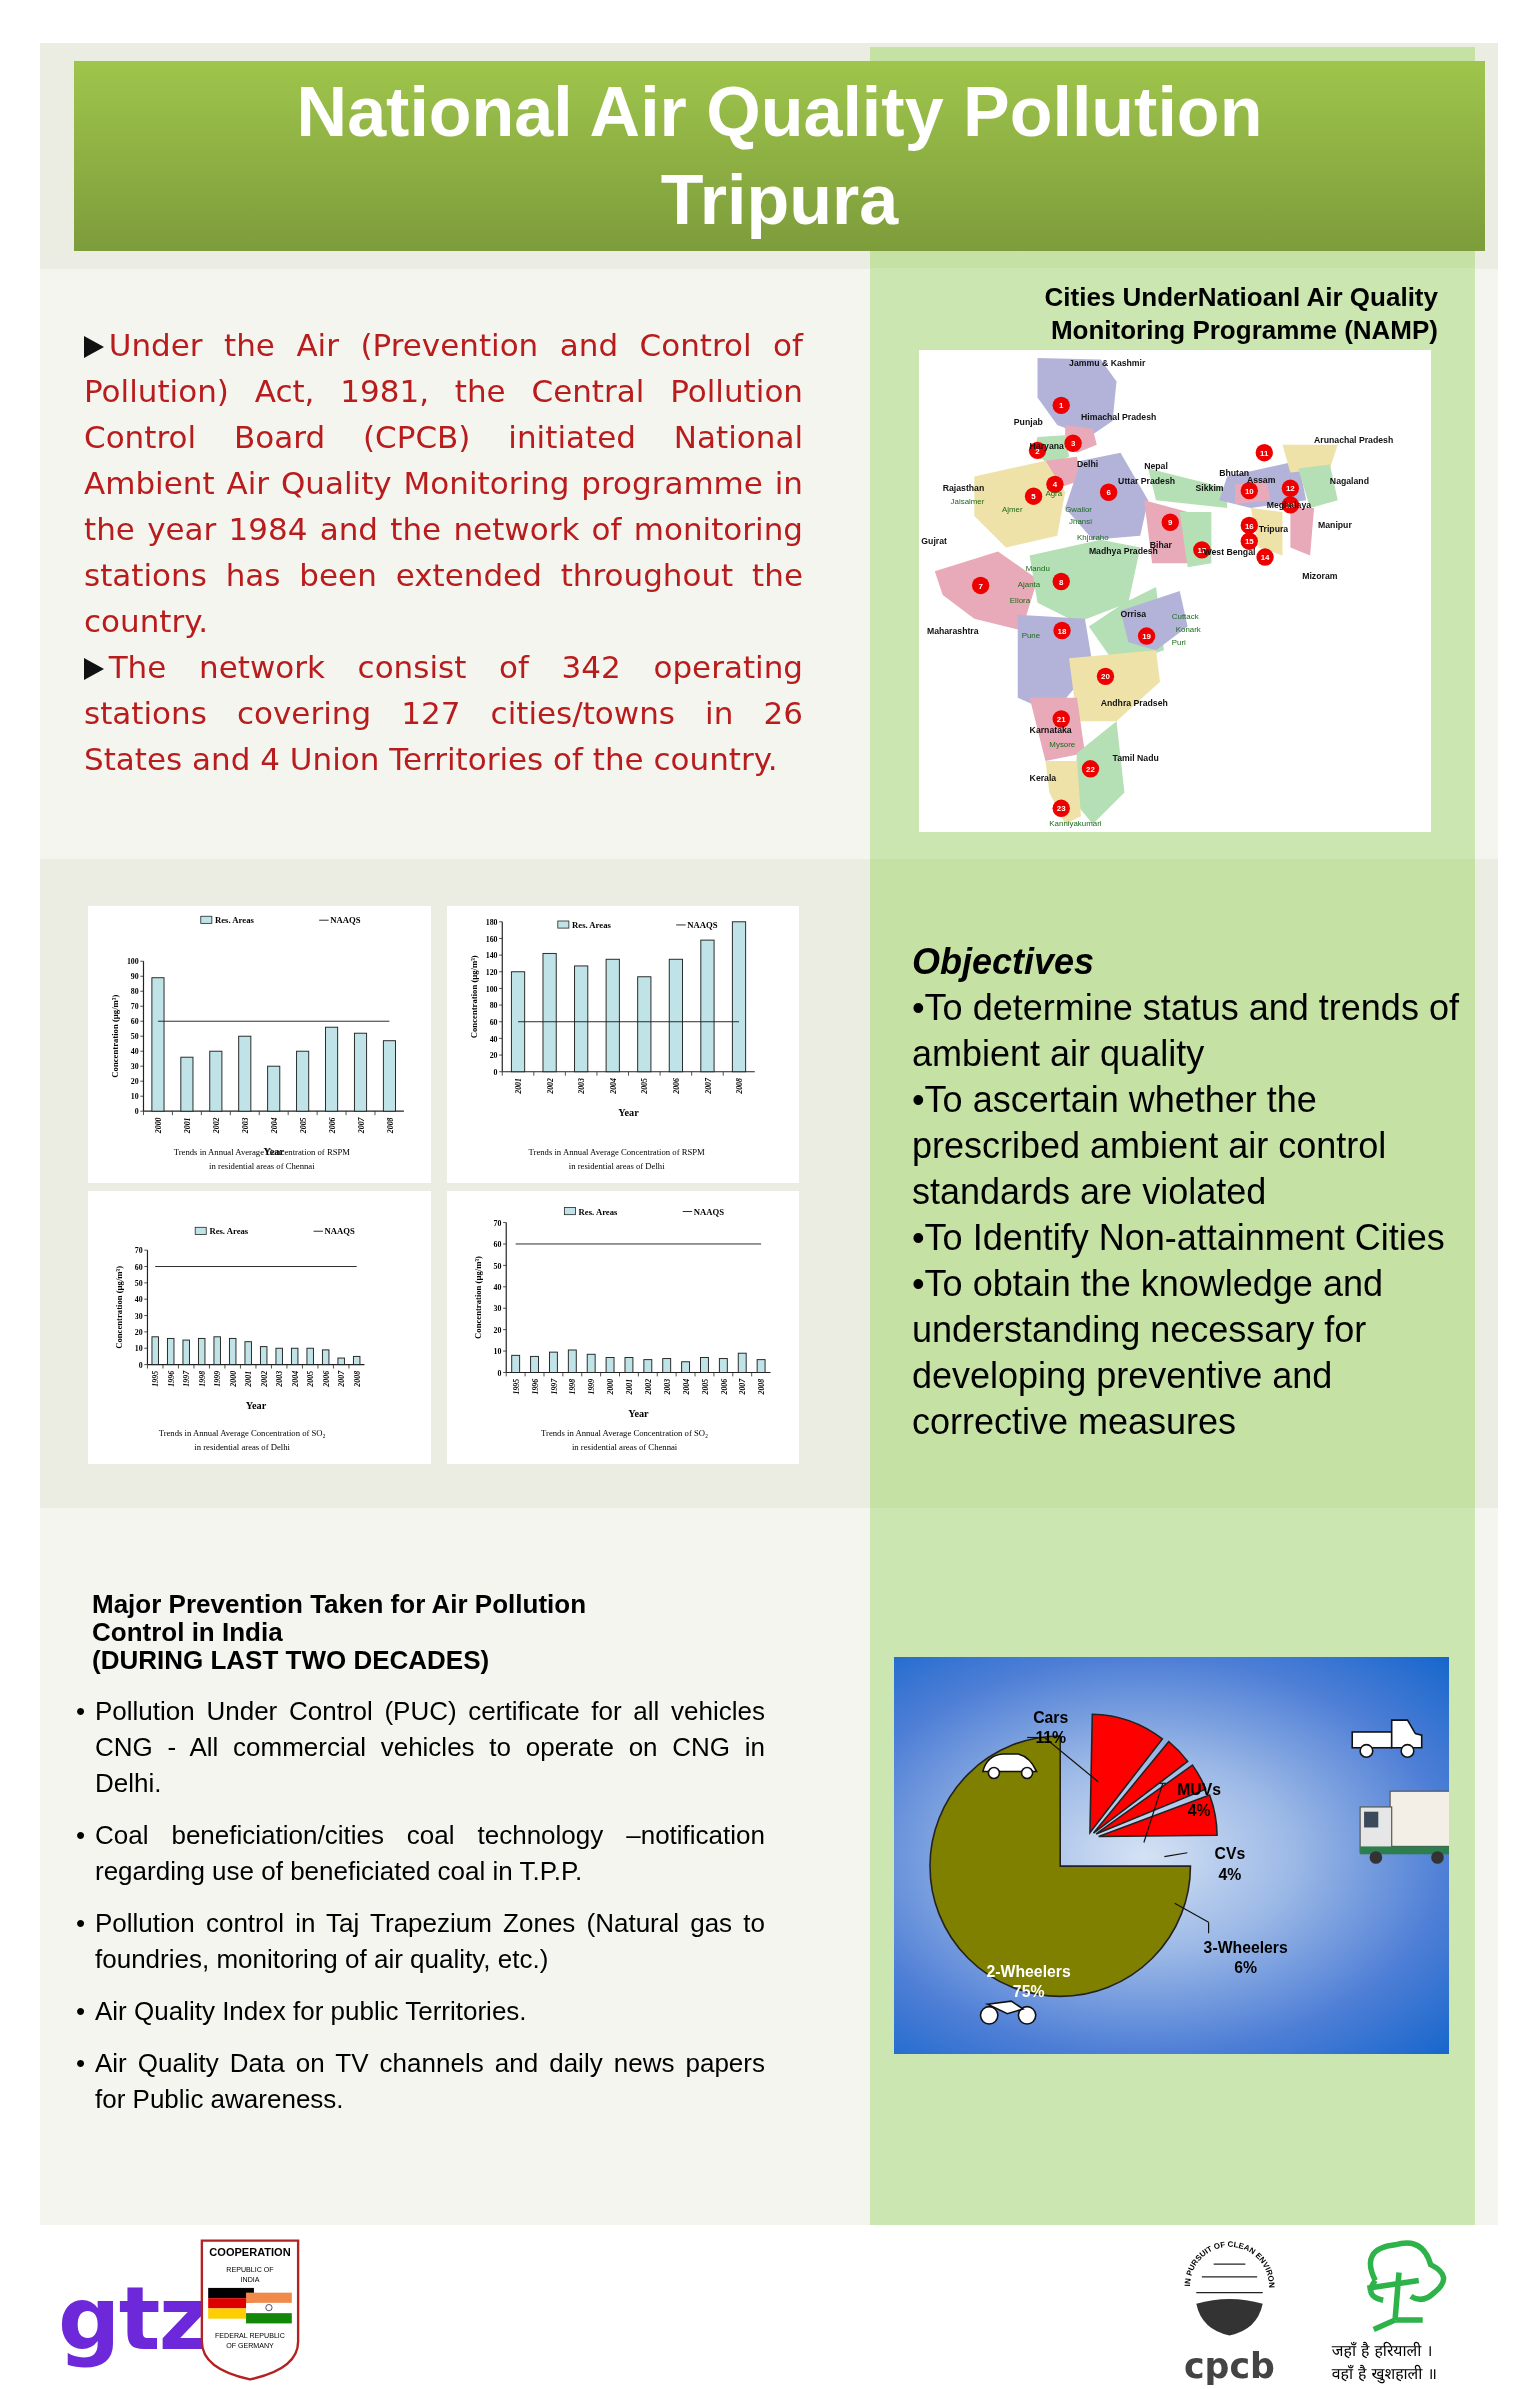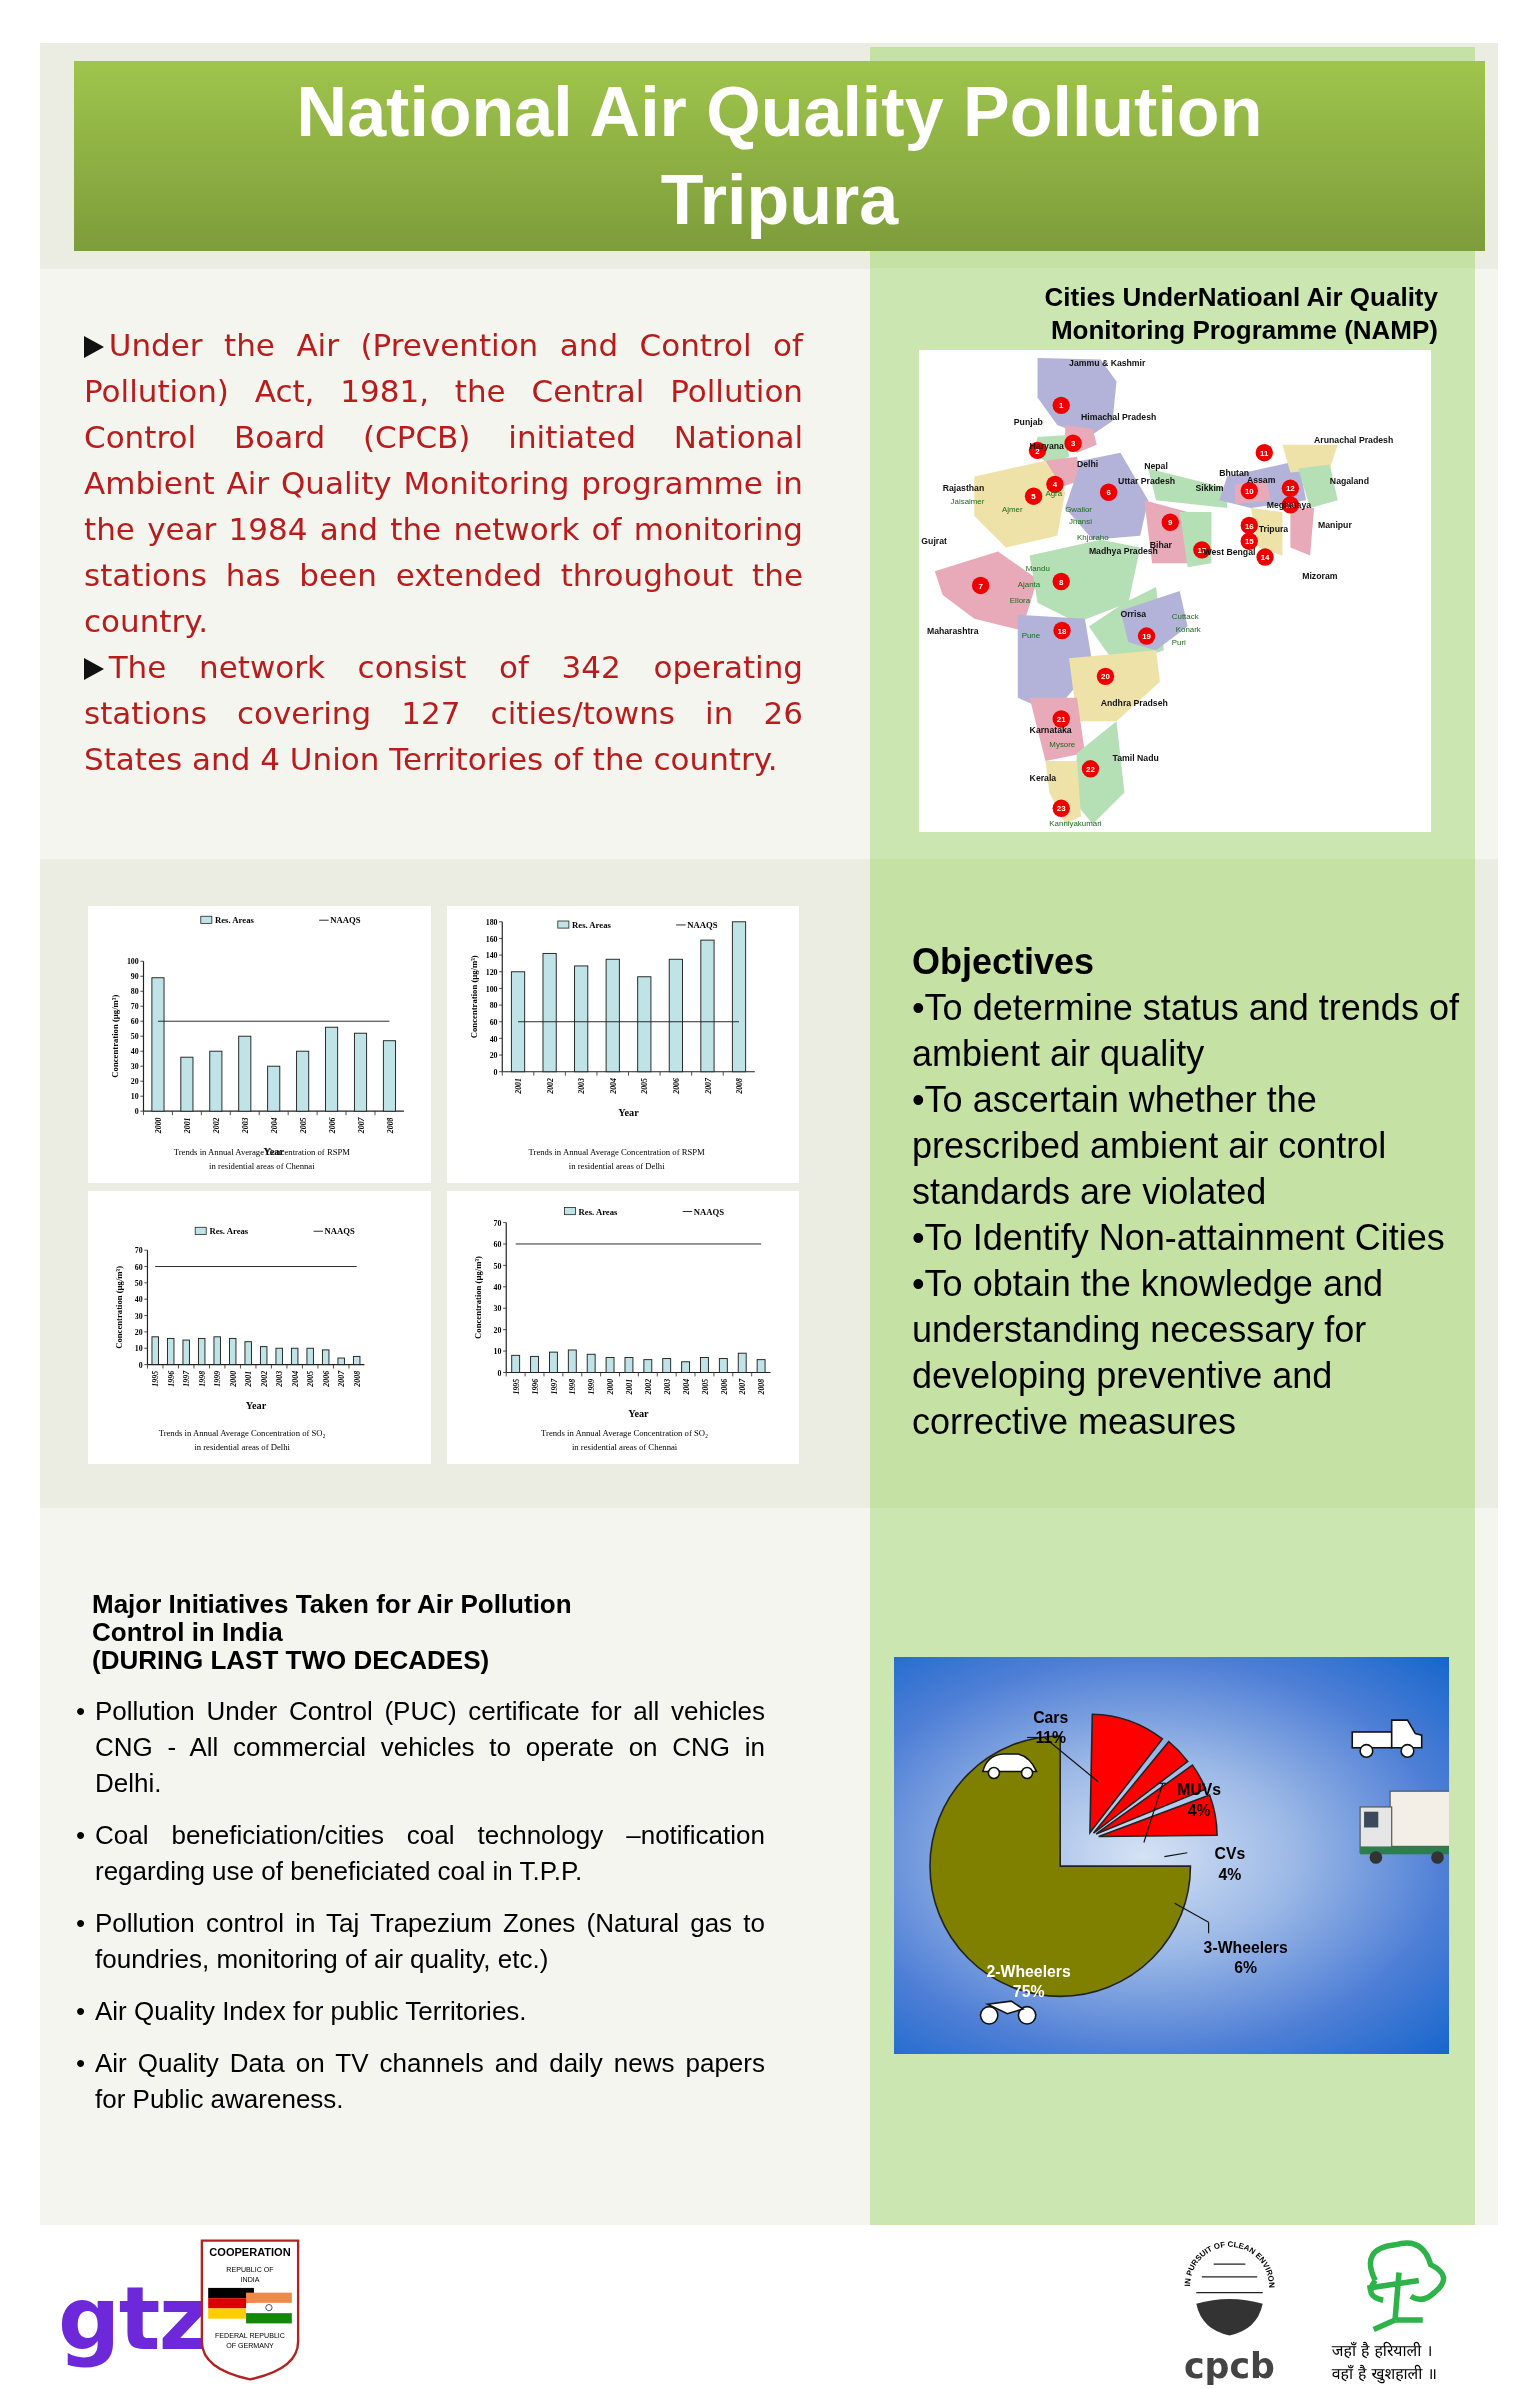--- a/index.html
+++ b/index.html
@@ -26,21 +26,21 @@
      border-left:20.5px solid #111; margin-right:4.7px; vertical-align:-1.6px; }
   
   #map-title { left:932px; top:281px; width:506px; font-size:26px; font-weight:bold; line-height:33px;text-align:right; }
   #map-box { left:919px; top:350px; width:512px; height:482px; background:#fff; overflow:hidden; }
   #map-box svg { width:100%; height:100%; }
   
   .chart-box { position:absolute; background:#fff; }
   .chart-box svg { width:100%; height:100%; display:block; }
   
   #objectives { left:912px; top:939px; width:569px; font-size:36px; line-height:46px; }
-  #objectives .head { font-weight:bold; }
+  #objectives .head { font-weight:bold;font-style:italic; }
   
   #init-title { left:92px; top:1590px; width:601px; font-size:26px; font-weight:bold; line-height:28px; }
   #init-list { left:76px; top:1693px; width:689px; font-size:26px; line-height:36px; }
   .init-item { display:flex; margin-bottom:16px; }
   .init-item .bullet { width:19px; flex:none; }
   .init-item .txt { text-align:justify; flex:1; }
   
   #pie-box { left:894px; top:1657px; width:555px; height:397px;
      background:radial-gradient(ellipse at 45% 50%, #d5e2f4 0%, #9bb8e6 35%, #4f7fd6 70%, #1666cc 100%); overflow:hidden; }
   #pie-box svg { width:100%; height:100%; }
@@ -473,21 +473,21 @@
 
 <div class="abs" id="objectives">
   <div class="head">Objectives</div>
   <div>•To determine status and trends of ambient air quality</div>
   <div>•To ascertain whether the prescribed ambient air control standards are violated</div>
   <div>•To Identify Non-attainment Cities</div>
   <div>•To obtain the knowledge and understanding necessary for developing preventive and corrective measures</div>
 </div>
 
 <div class="abs" id="init-title">
-  <div>Major Initiatives Taken for Air Pollution</div>
+  <div>Major Prevention Taken for Air Pollution</div>
   <div>Control in India</div>
   <div>(DURING LAST TWO DECADES)</div>
 </div>
 <div class="abs" id="init-list">
   <div class="init-item">
       <span class="bullet">•</span>
       <span class="txt">Pollution Under Control (PUC) certificate for all vehicles  CNG - All commercial vehicles to operate on CNG in Delhi.</span>
     </div>
   <div class="init-item">
       <span class="bullet">•</span>

